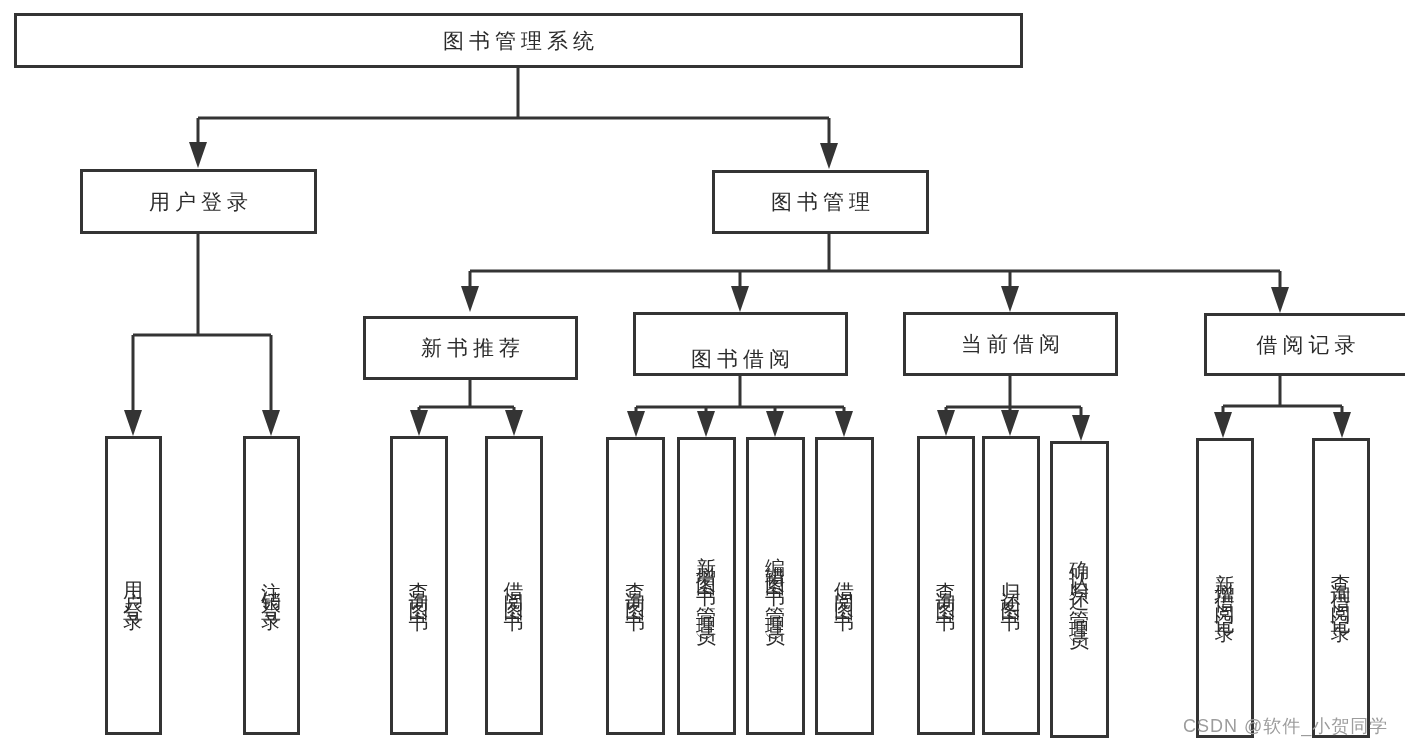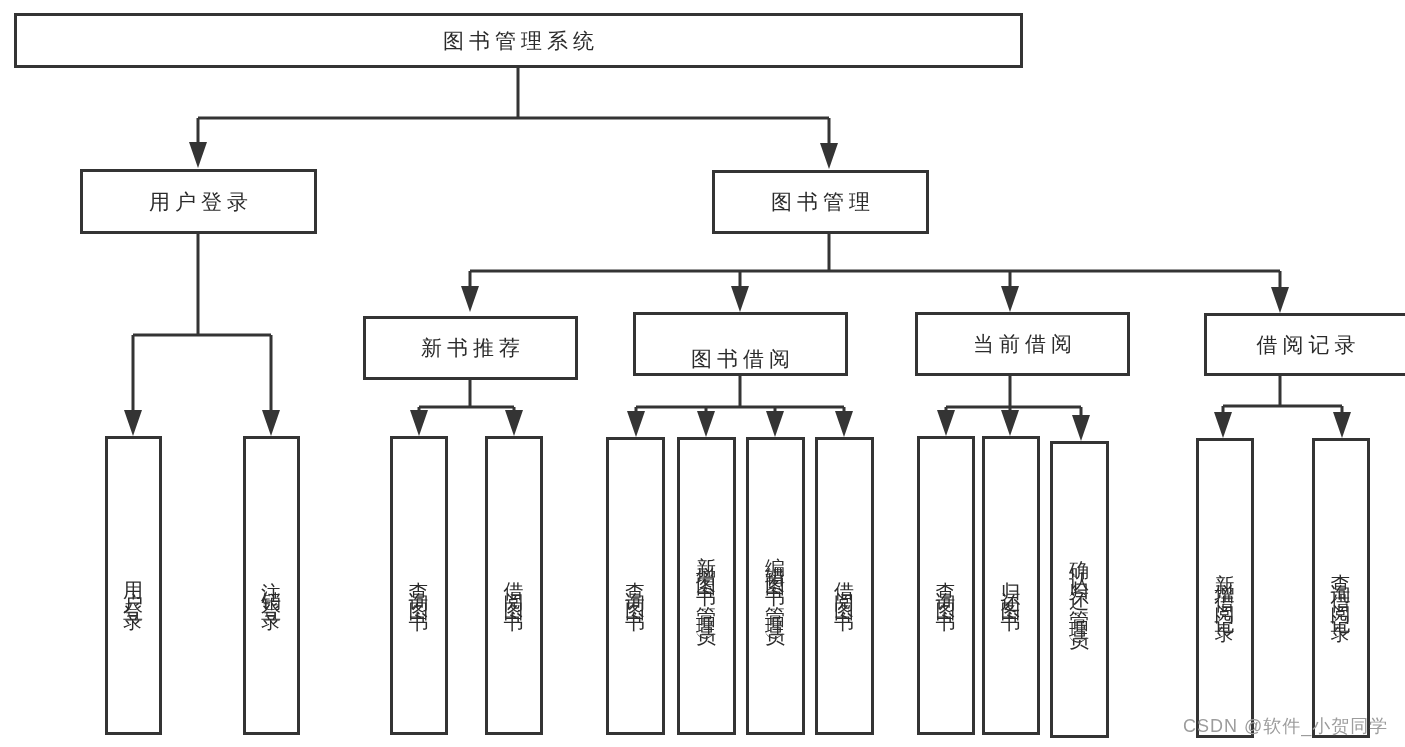--- a/index.html
+++ b/index.html
@@ -95,21 +95,21 @@
   <div class="node hnode" style="left:712px;top:170px;width:217px;height:64px;">
     <span>图书管理</span>
   </div>
 
   <div class="node hnode" style="left:363px;top:316px;width:215px;height:64px;">
     <span>新书推荐</span>
   </div>
   <div class="node hnode" style="left:633px;top:312px;width:215px;height:64px;align-items:flex-end;">
     <span>图书借阅</span>
   </div>
-  <div class="node hnode" style="left:903px;top:312px;width:215px;height:64px;margin-left:12px;">
+  <div class="node hnode" style="left:903px;top:312px;width:215px;height:64px;">
     <span>当前借阅</span>
   </div>
   <div class="node hnode" style="left:1172px;top:313px;width:204px;height:63px;margin-left:32px;">
     <span>借阅记录</span>
   </div>
 
   <div class="node leaf" style="left:105px;top:436px;width:57px;height:299px;">
     <span class="vtext">用户登录</span>
   </div>
   <div class="node leaf" style="left:243px;top:436px;width:57px;height:299px;">

